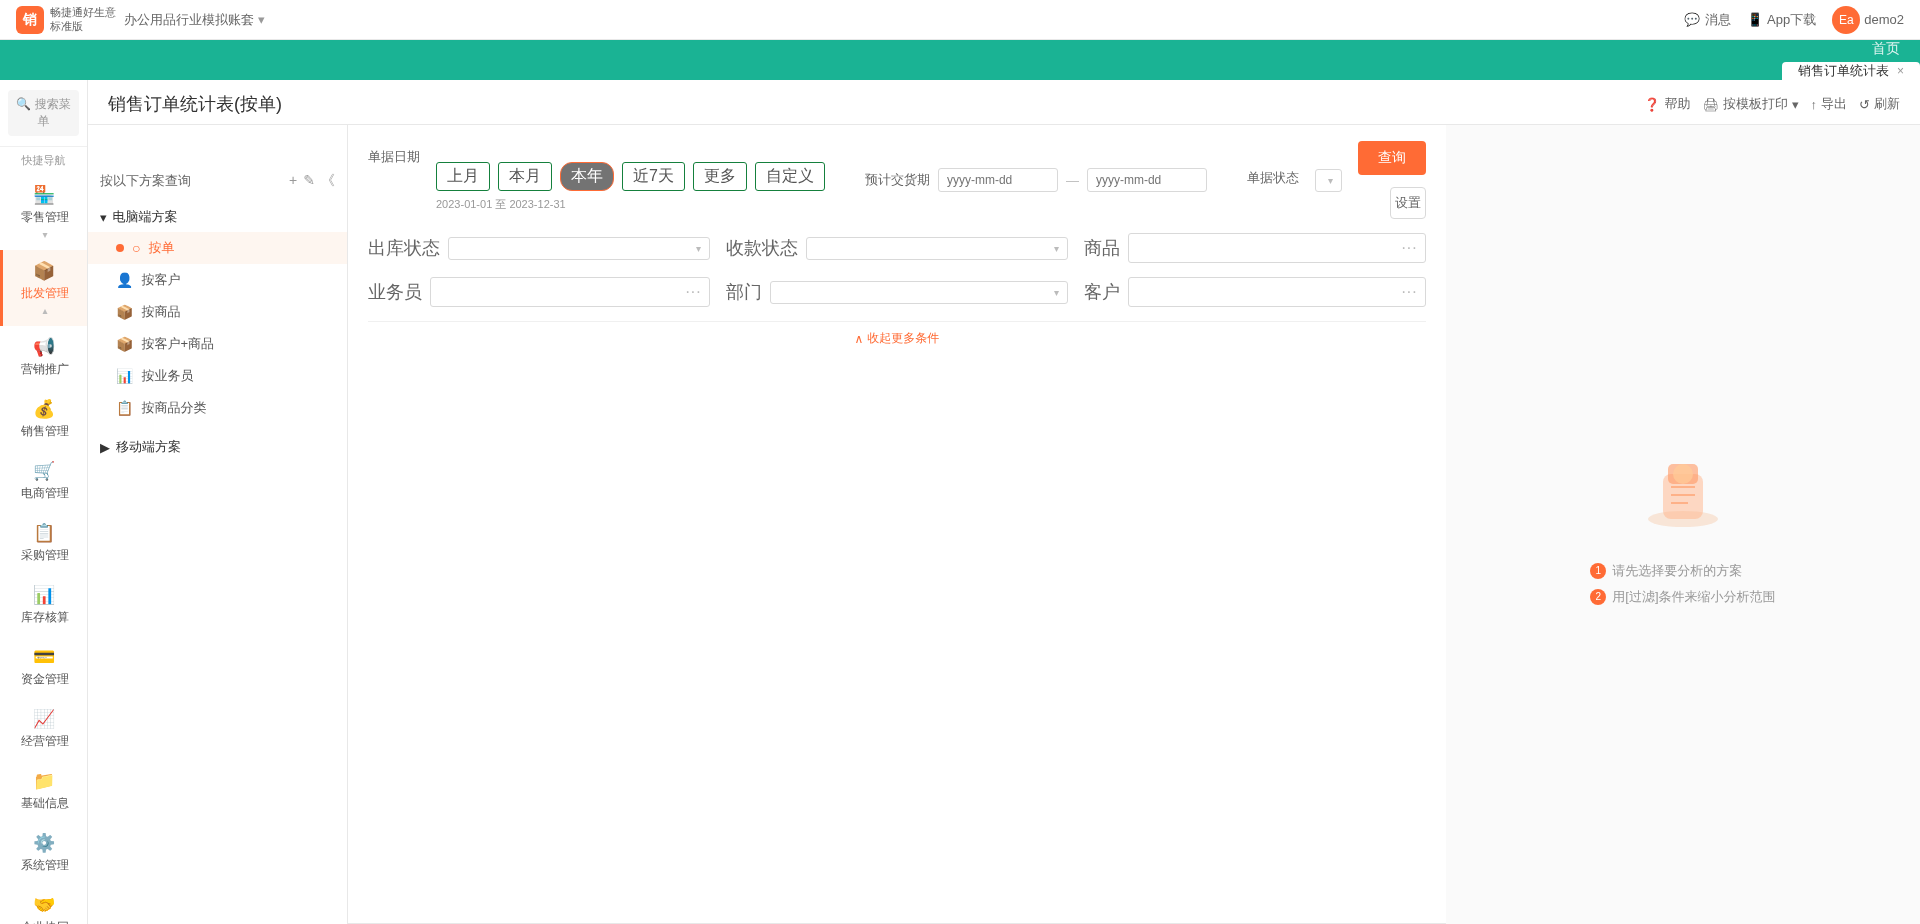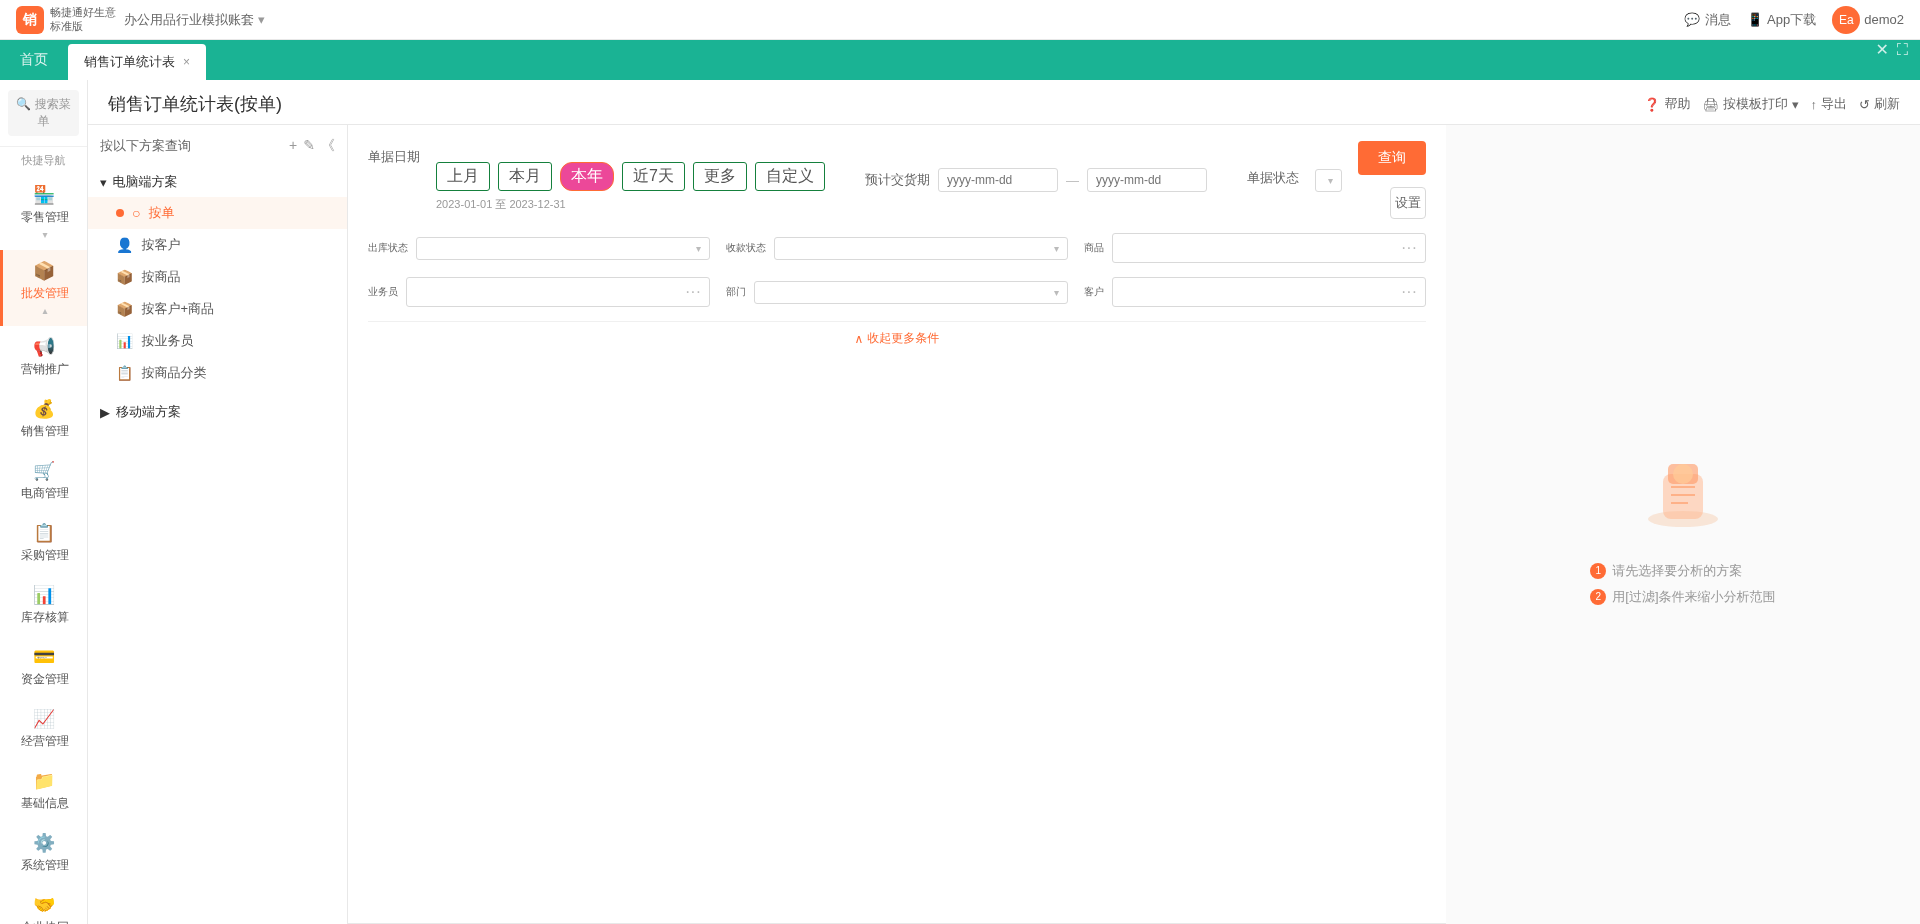--- a/index.html
+++ b/index.html
@@ -24,23 +24,24 @@
     .header-dropdown { cursor: pointer; color: #999; }
     .top-header-right { display: flex; align-items: center; gap: 16px; color: #666; font-size: 13px; }
     .header-action { display: flex; align-items: center; gap: 4px; cursor: pointer; }
     .avatar { width: 28px; height: 28px; border-radius: 50%; background: #ff6b35; display: flex; align-items: center; justify-content: center; color: white; font-size: 12px; }
 
     
     .tab-bar {
       height: 40px;
       background: #1ab394;
       display: flex;
-      align-items: flex-start;
+      align-items: flex-end;
       padding: 0 0;
       flex-shrink: 0;
+      flex-direction: column;
     }
     .tab-home {
       padding: 0 20px;
       height: 40px;
       display: flex;
       align-items: center;
       color: rgba(255,255,255,0.85);
       cursor: pointer;
       font-size: 14px;
     }
@@ -160,20 +161,21 @@
       padding: 12px 0;
       overflow-y: auto;
     }
 
     .scheme-header {
       display: flex;
       justify-content: space-between;
       padding: 0 12px 8px;
       font-size: 13px;
       color: #666;
+      margin-top: 35px;
     }
     .scheme-header-actions { display: flex; gap: 6px; }
     .scheme-action-icon { cursor: pointer; color: #999; font-size: 14px; }
 
     .scheme-section { padding: 4px 0; }
     .scheme-section-header {
       display: flex;
       align-items: center;
       padding: 6px 12px;
       cursor: pointer;
@@ -207,21 +209,21 @@
       padding: 3px 10px;
       border: 1px solid #15803d;
       border-radius: 3px;
       background: #fff;
       cursor: pointer;
       font-size: 16px;
       color: #555;
       margin-top: 14px;
     }
     .date-btn.active {
-      background: #ec4899;
+      background: #737373;
       color: #fff;
       border-color: #ff6b35;
       border-radius: 12px;
     }
     .date-input {
       border: 1px solid #d9d9d9;
       border-radius: 3px;
       padding: 4px 8px;
       font-size: 12px;
       color: #999;
@@ -308,21 +310,21 @@
       align-items: center;
       border: 1px solid #d9d9d9;
       border-radius: 3px;
       background: #fff;
       padding: 5px 8px;
       gap: 4px;
     }
 
     .chevron-icon { color: #bbb; font-size: 10px; }
     .filter-col { flex: 1; display: flex; align-items: center; gap: 8px; }
-    .filter-col-label { color: #666; font-size: 10px; white-space: nowrap; }
+    .filter-col-label { color: #666; font-size: 18px; white-space: nowrap; }
   </style>
 </head>
 <body>
 
 <div class="top-header">
   <div class="top-header-left">
     <div class="logo-area">
       <div class="logo-icon">销</div>
       <div class="logo-text">
         <div>畅捷通好生意</div>

